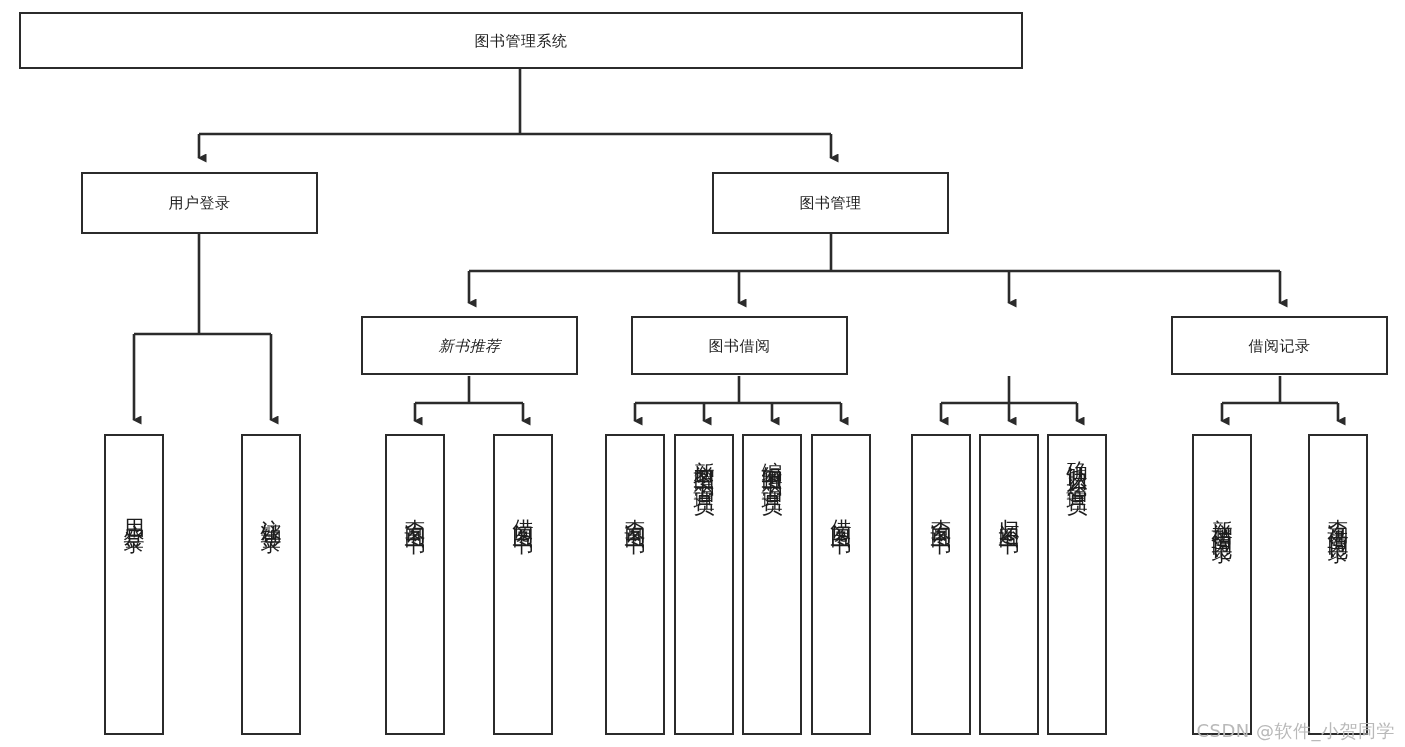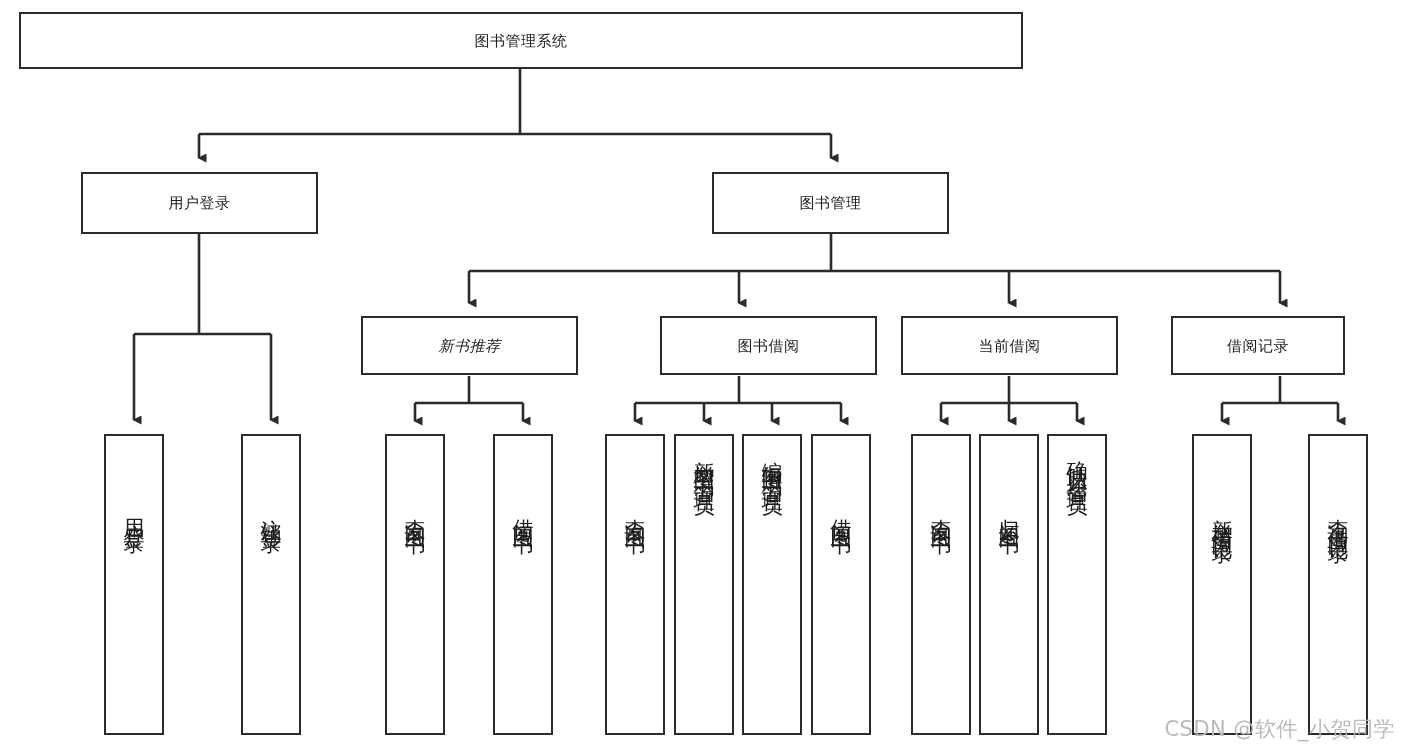--- a/index.html
+++ b/index.html
@@ -62,21 +62,21 @@
   .node-box.leaf.mid .node-label-v {
     margin-top: 62px;
   }
   .node-box.leaf.top .node-label-v {
     margin-top: 4px;
   }
   .watermark {
     position: absolute;
     right: 10px;
     bottom: 4px;
-    font-size: 21px;
+    font-size: 18px;
     color: #b9b9b9;
     white-space: nowrap;
     letter-spacing: 0.5px;
   }
 </style>
 </head>
 <body>
 
 <div id="diagram-root">
 
@@ -137,27 +137,24 @@
   <div class="node-box" style="left:81px; top:172px; width:237px; height:62px;">
     <span class="node-label-h">用户登录</span>
   </div>
   <div class="node-box" style="left:712px; top:172px; width:237px; height:62px;">
     <span class="node-label-h">图书管理</span>
   </div>
 
   <div class="node-box" style="left:361px; top:316px; width:217px; height:59px;font-style:italic;">
     <span class="node-label-h">新书推荐</span>
   </div>
-  <div class="node-box" style="left:631px; top:316px; width:217px; height:59px;margin-left:29px;">
+  <div class="node-box" style="left:631px; top:316px; width:217px; height:59px;">
     <span class="node-label-h">图书借阅</span>
   </div>
-  <div class="node-box" style="left:901px; top:316px; width:217px; height:59px;">
-    <span class="node-label-h">当前借阅</span>
-  </div>
-  <div class="node-box" style="left:1171px; top:316px; width:174px; height:59px;">
+  <div class="node-box" style="left:1171px; top:316px; width:217px; height:59px;">
     <span class="node-label-h">借阅记录</span>
   </div>
 
   <div class="node-box leaf mid" style="left:104px; top:434px; width:60px; height:301px;">
     <span class="node-label-v">用户登录</span>
   </div>
   <div class="node-box leaf mid" style="left:241px; top:434px; width:60px; height:301px;">
     <span class="node-label-v">注销登录</span>
   </div>
 

